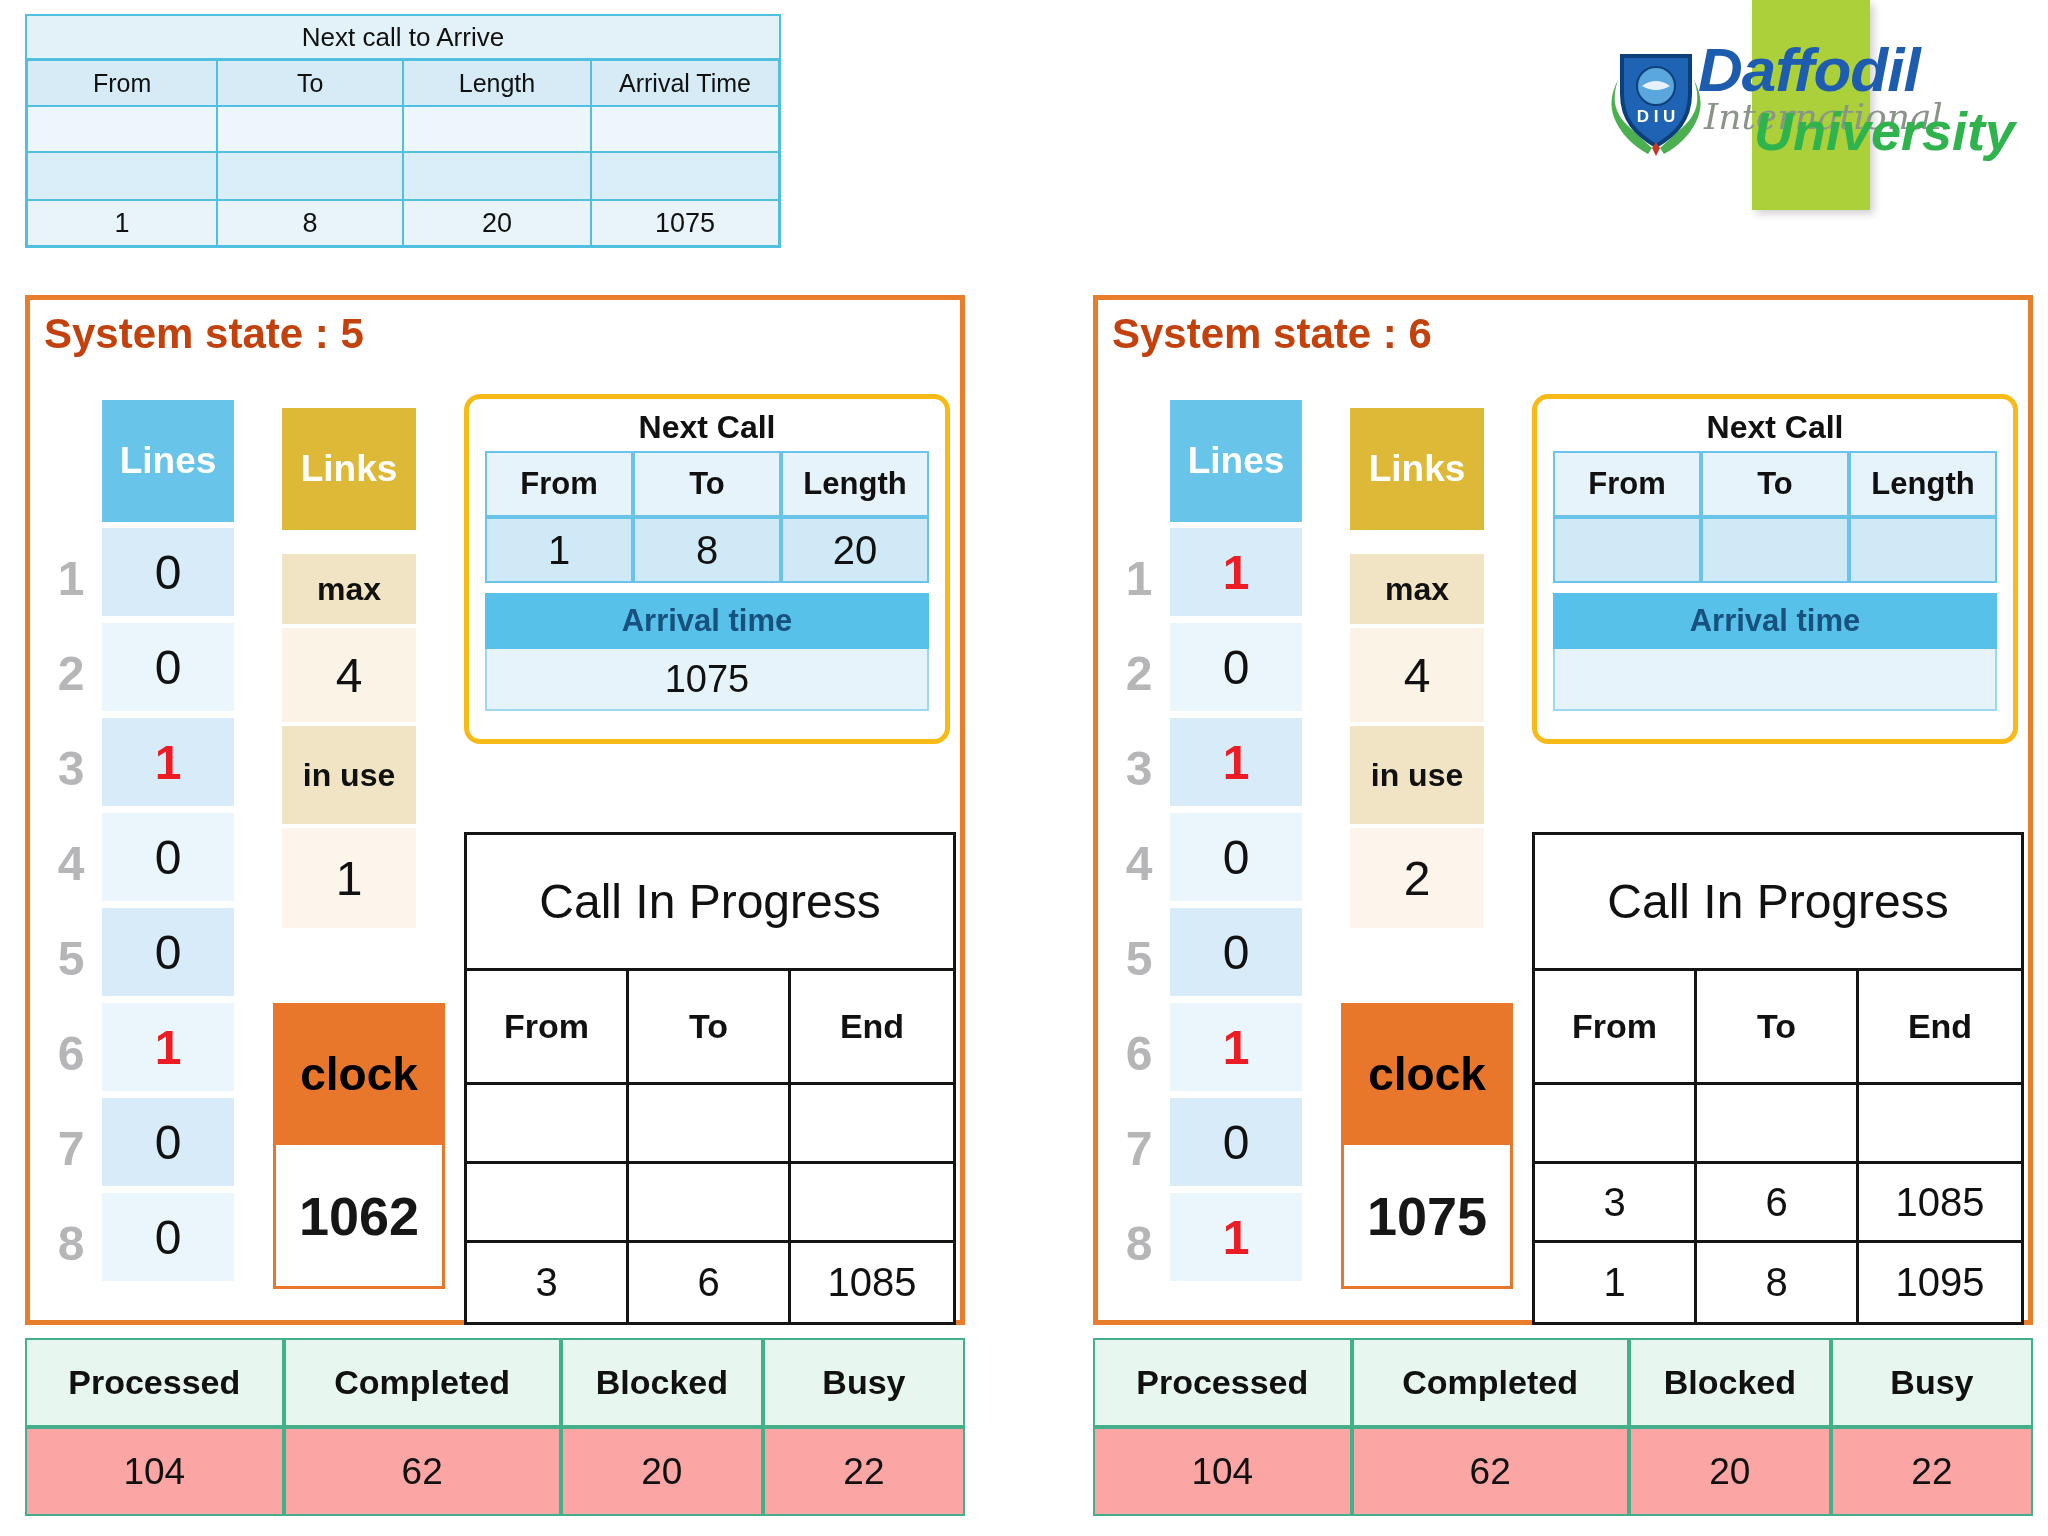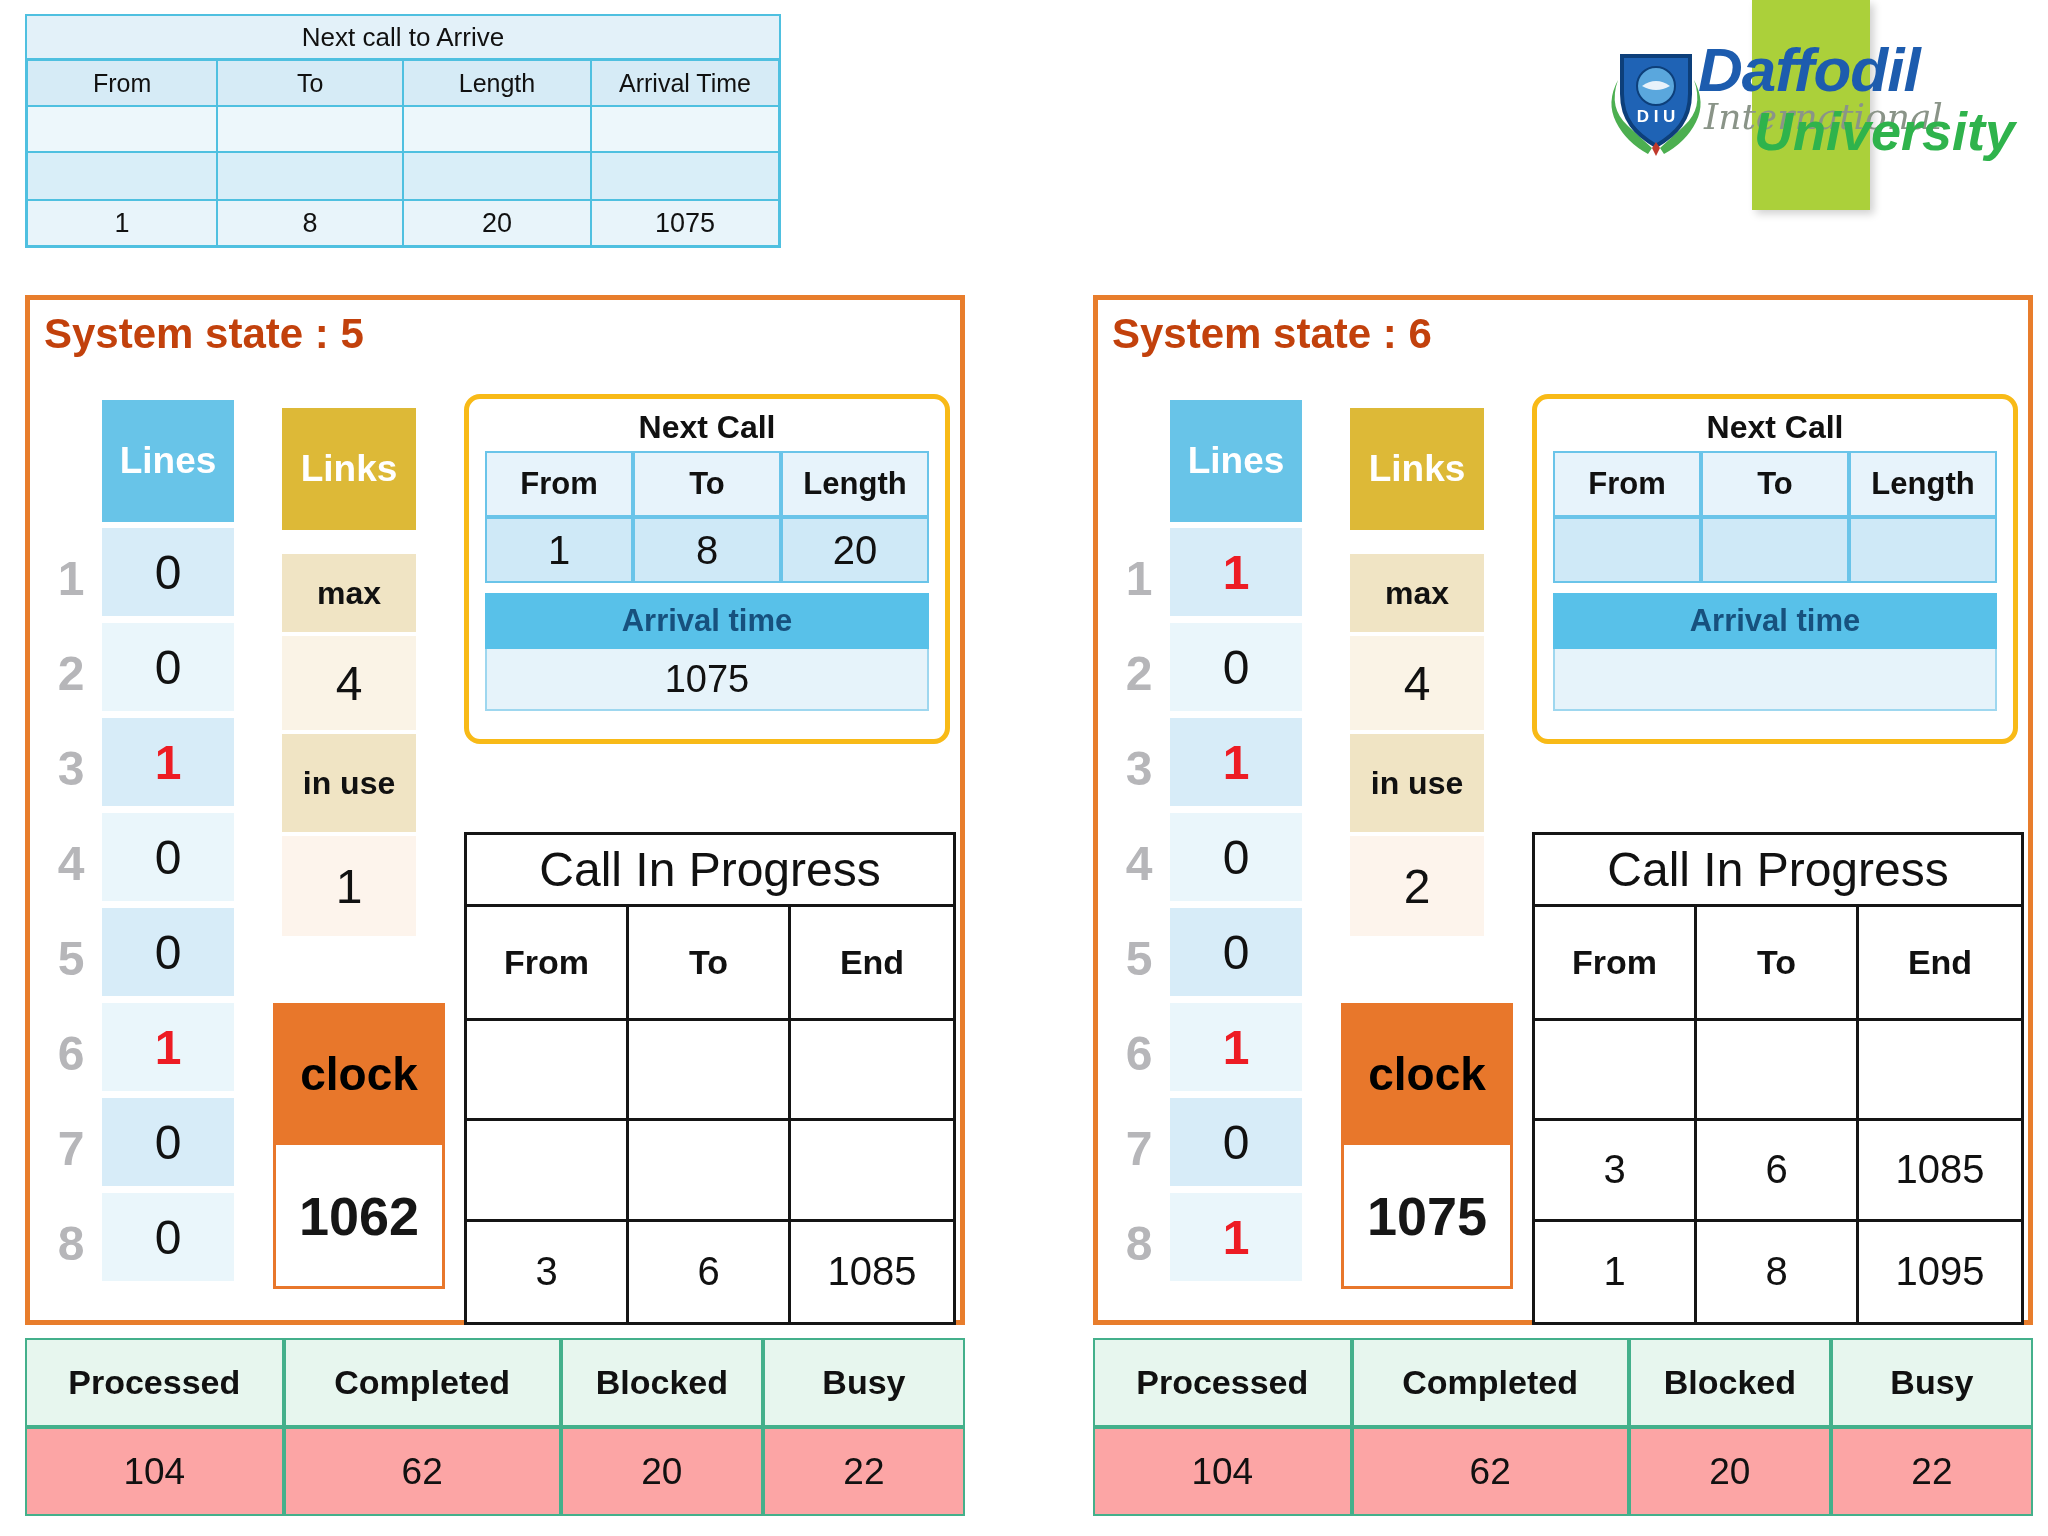--- a/index.html
+++ b/index.html
@@ -38,40 +38,40 @@
   .lines-col { position:absolute; left:72px; top:100px; width:132px; }
   .col-header { height:122px; margin-bottom:6px; color:#fff; font-size:37px; font-weight:bold; display:flex; align-items:center; justify-content:center; }
   .lines-col .col-header { background:#68c4e8; }
   .line-val { height:88px; margin-bottom:7px; font-size:48px; display:flex; align-items:center; justify-content:center; }
   .shade-a { background:#d7ecf8; }
   .shade-b { background:#eaf6fb; }
   .red { color:#ed1c24; font-weight:bold; }
 
   .links-col { position:absolute; left:252px; top:108px; width:134px; }
   .links-col .col-header { background:#ddb937; margin-bottom:24px; }
-  .lk-label { height:78px; margin-bottom:4px; background:#f0e4c4; font-size:32px; font-weight:bold; display:flex; align-items:center; justify-content:center; }
+  .lk-label { height:70px; margin-bottom:4px; background:#f0e4c4; font-size:32px; font-weight:bold; display:flex; align-items:center; justify-content:center; }
   .lk-value { height:94px; margin-bottom:4px; background:#faf3e6; font-size:48px; display:flex; align-items:center; justify-content:center; }
   .lk-label.inuse { height:98px; }
   .lk-value.inuse { height:100px; background:#fdf4ec; }
 
   .clock-box { position:absolute; left:243px; top:703px; width:172px; }
   .clock-head { height:142px; background:#e8772b; color:#000000; font-size:46px; font-weight:bold; display:flex; align-items:center; justify-content:center; }
   .clock-val { height:144px; background:#fff; border:3px solid #e8772b; border-top:none; font-size:54px; font-weight:bold; color:#161616; display:flex; align-items:center; justify-content:center; }
 
   .nextcall-box { position:absolute; left:434px; top:94px; width:486px; height:350px; border:5px solid #f8ba17; border-radius:16px; background:#fff; padding:6px 16px; }
   .nc-title { text-align:center; font-size:32px; font-weight:bold; height:46px; line-height:44px; }
   .nc-row { display:grid; grid-template-columns:1fr 1fr 1fr; }
   .nc-row > div { border:2px solid #6ac4e9; height:66px; display:flex; align-items:center; justify-content:center; }
   .nc-head > div { background:#e7f3fb; font-size:31px; font-weight:bold; }
   .nc-vals > div { background:#cfe9f7; font-size:40px; }
   .nc-arrival { margin-top:10px; height:56px; background:#58c1e9; color:#17517e; font-size:31px; font-weight:bold; display:flex; align-items:center; justify-content:center; border:2px solid #58c1e9; }
   .nc-arrival-val { height:62px; background:#e6f3fa; font-size:38px; display:flex; align-items:center; justify-content:center; border:2px solid #9ed7ef; border-top:none; }
 
   .cip-box { position:absolute; left:434px; top:532px; width:492px; height:493px; border:3px solid #151515; background:#fff; display:flex; flex-direction:column; }
-  .cip-title { height:72px; flex:none; border-bottom:3px solid #151515; font-size:48px; font-weight:400; display:flex; align-items:center; justify-content:center; }
+  .cip-title { height:136px; flex:none; border-bottom:3px solid #151515; font-size:48px; font-weight:400; display:flex; align-items:center; justify-content:center; }
   .cip-row { display:grid; grid-template-columns:1fr 1fr 1fr; flex:1; }
   .cip-row > div { border-right:3px solid #151515; border-bottom:3px solid #151515; display:flex; align-items:center; justify-content:center; }
   .cip-row > div:last-child { border-right:none; }
   .cip-row:last-child > div { border-bottom:none; }
   .cip-head { flex:none; height:114px; }
   .cip-head > div { font-size:34px; font-weight:bold; }
   .cip-data > div { font-size:40px; }
 
   
   .stats { top:1338px; width:940px; height:178px; }

